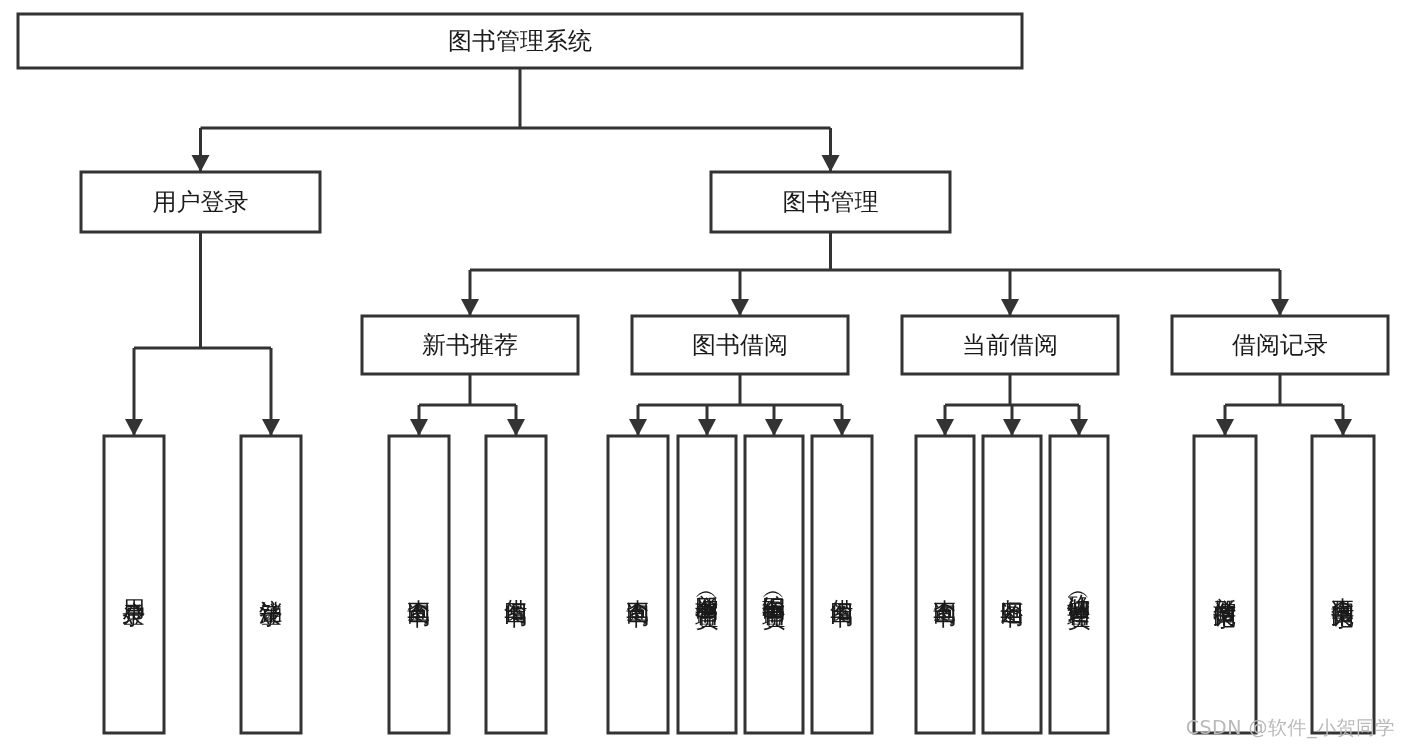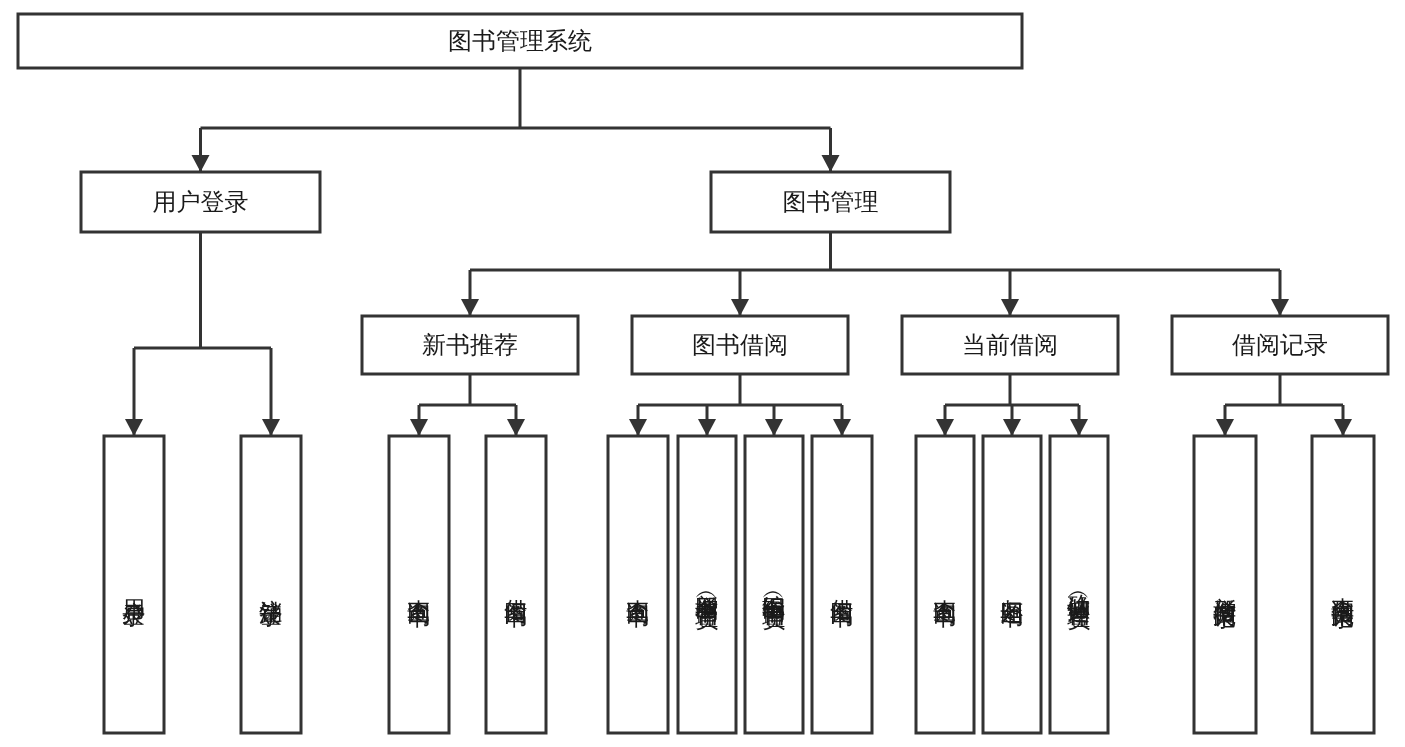--- a/index.html
+++ b/index.html
@@ -202,14 +202,15 @@
         <span class="vlabel">确认归还（管理员）</span>
       </div>
       <div class="vlabel-wrap" style="left: 1194px; top: 436px; width: 62px; height: 297px;">
         <span class="vlabel">新增借阅记录</span>
       </div>
       <div class="vlabel-wrap" style="left: 1312px; top: 436px; width: 62px; height: 297px;">
         <span class="vlabel">查询借阅记录</span>
       </div>
     </div>
 
+  <div class="watermark">CSDN @软件_小贺同学</div>
 
 </div>
 
 </body></html>

